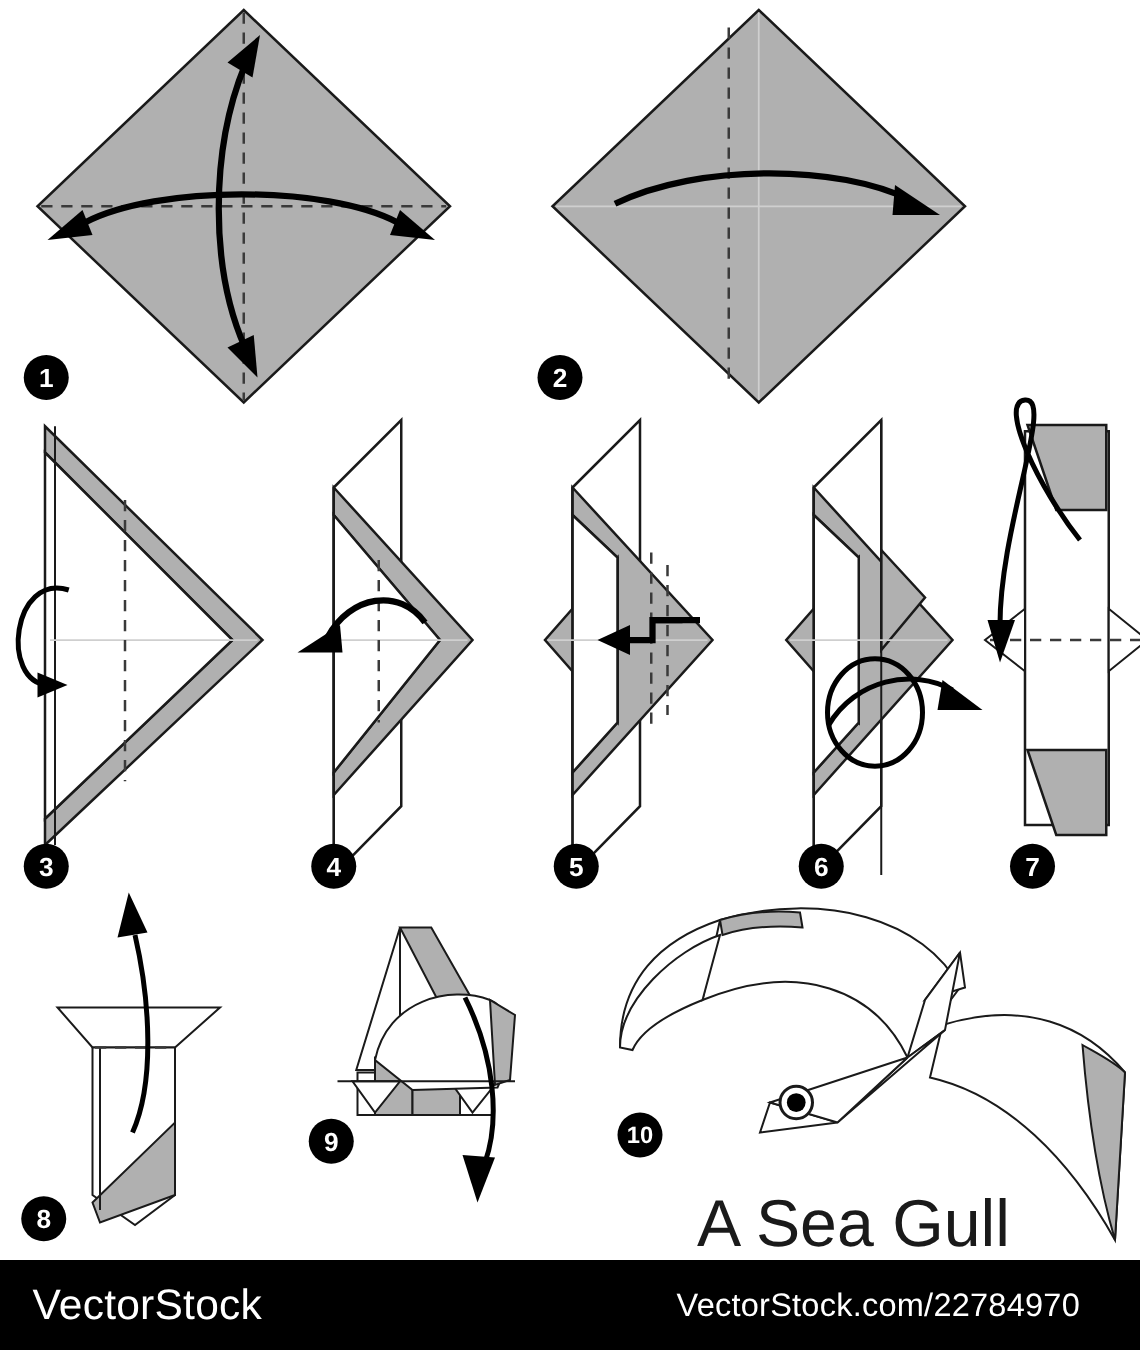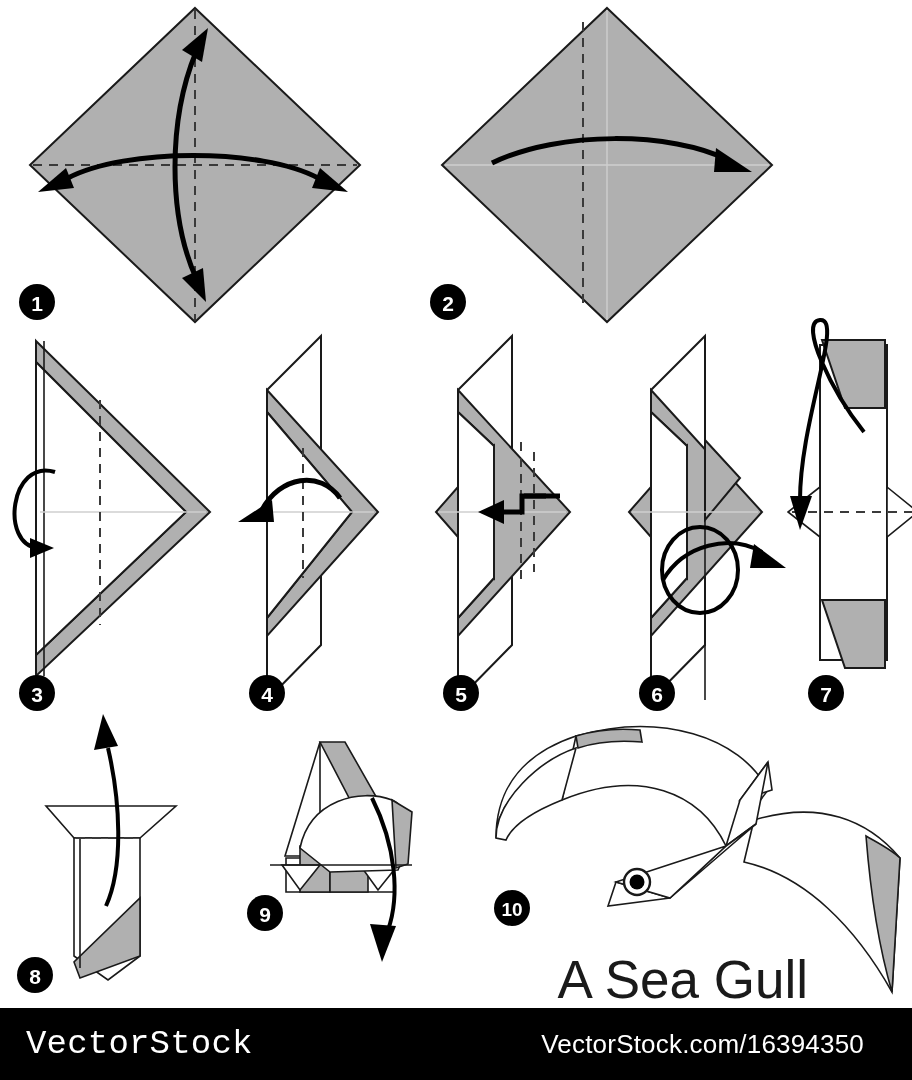--- a/index.html
+++ b/index.html
@@ -91,21 +91,21 @@
     height: 72px;
     background: #000000;
     display: flex;
     align-items: center;
     justify-content: space-between;
     box-sizing: border-box;
     padding: 0 26px;
   }
   #footer-brand {
     color: #ffffff;
-    font-family: Liberation Mono, monospace;
+    font-family: Liberation Sans, sans-serif;
     font-size: 34px;
     font-weight: 400;
     letter-spacing: 0.2px;
   }
   #footer-url {
     color: #ffffff;
     font-family: "Liberation Sans", sans-serif;
     font-size: 26px;
     font-weight: 400;
     letter-spacing: 0.2px;
@@ -273,16 +273,16 @@
       <circle class="badge-circle" cx="512" cy="908" r="18"></circle>
       <text class="badge-num badge-num-wide" x="512" y="909">10</text>
     </g>
 
   </svg>
 
   <div class="model-title">A Sea Gull</div>
 
   <div id="footer-bar">
     <span id="footer-brand">VectorStock</span>
-    <span id="footer-url">VectorStock.com/16394350</span>
+    <span id="footer-url">VectorStock.com/22784970</span>
   </div>
 
 </div>
 
 </body></html>

